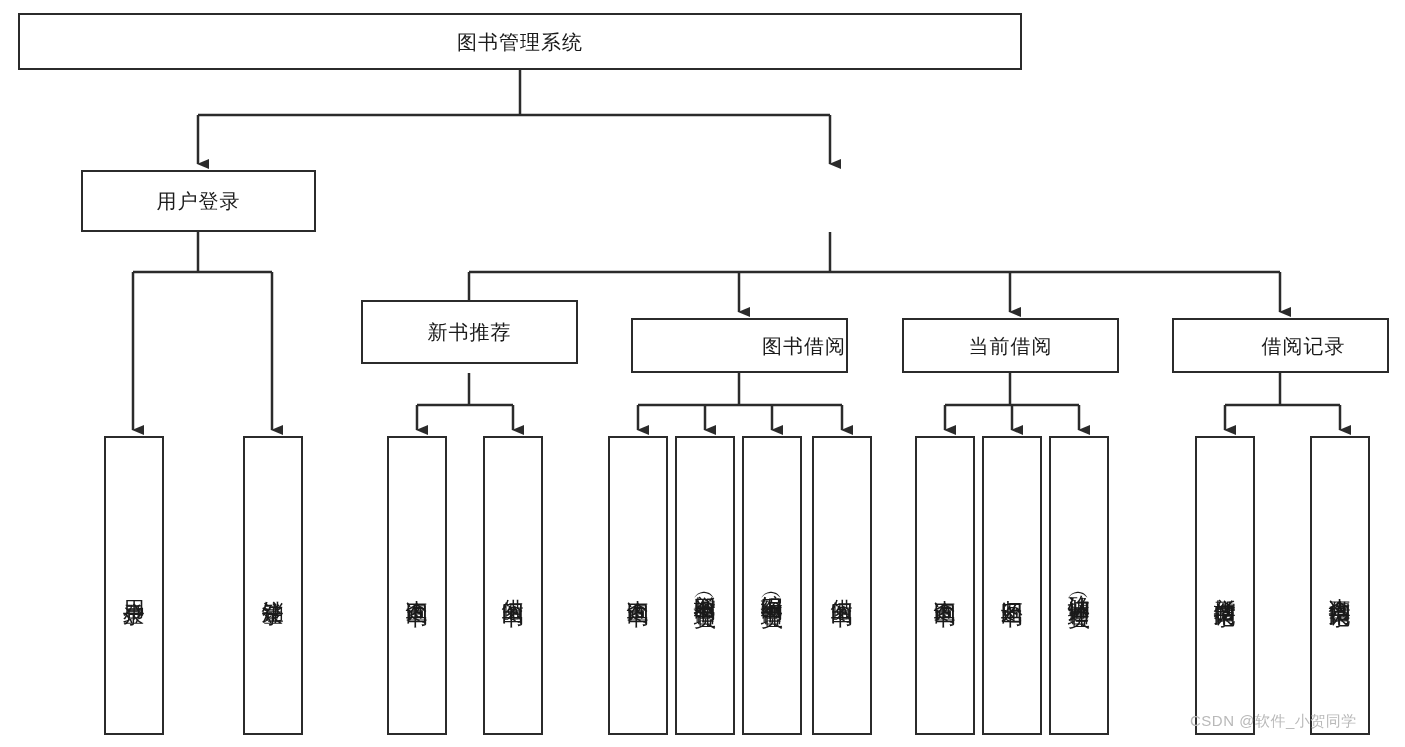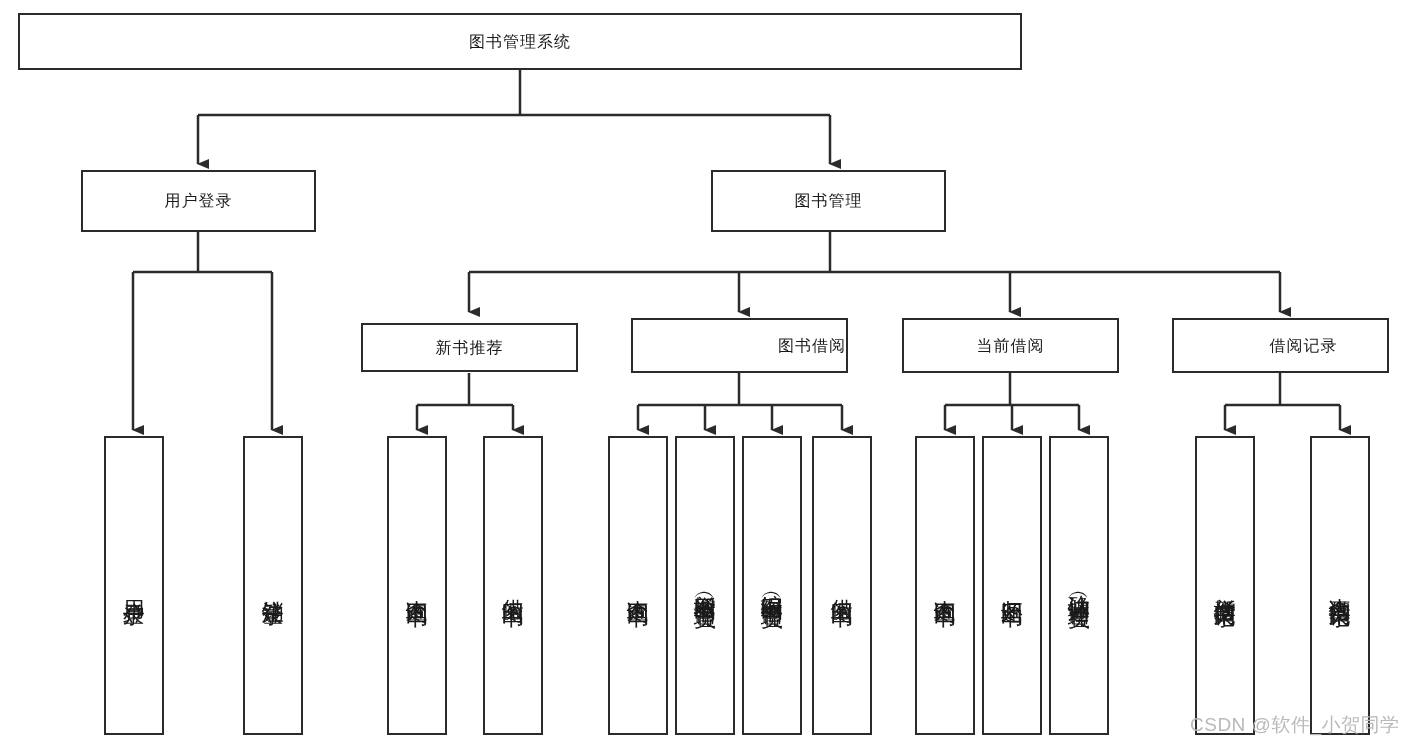--- a/index.html
+++ b/index.html
@@ -28,40 +28,40 @@
     position: absolute;
     box-sizing: border-box;
     background: #ffffff;
     border: 2px solid #2b2b2b;
     display: flex;
     align-items: center;
     justify-content: center;
     color: #1a1a1a;
   }
   .node-h .label {
-    font-size: 16px;
+    font-size: 20px;
     line-height: 1.1;
     letter-spacing: 1px;
     white-space: nowrap;
   }
   .node-v {
     align-items: center;
     justify-content: center;
   }
   .node-v .label {
     writing-mode: vertical-rl;
     text-orientation: upright;
     font-size: 22px;
     line-height: 1.25;
     letter-spacing: 2px;
     white-space: nowrap;
   }
   .watermark {
     position: absolute;
-    font-size: 19px;
+    font-size: 15px;
     color: #b9b9b9;
     white-space: nowrap;
     letter-spacing: 0.5px;
   }
 </style>
 </head>
 <body>
 
 <div id="canvas">
 
@@ -116,25 +116,22 @@
   </svg>
 
   <div class="node node-h" style="left:18px; top:13px; width:1004px; height:57px;">
     <span class="label">图书管理系统</span>
   </div>
 
   <div class="node node-h" style="left:81px; top:170px; width:235px; height:62px;">
     <span class="label">用户登录</span>
   </div>
 
-  <div class="node node-h" style="left:711px; top:170px; width:235px; height:62px;">
-    <span class="label">图书管理</span>
-  </div>
 
-  <div class="node node-h" style="left:361px; top:323px; width:217px; height:49px;">
+  <div class="node node-h" style="left:361px; top:300px; width:217px; height:64px;">
     <span class="label">新书推荐</span>
   </div>
 
   <div class="node node-h" style="left:631px; top:318px; width:217px; height:55px;justify-content:flex-end;">
     <span class="label">图书借阅</span>
   </div>
 
   <div class="node node-h" style="left:902px; top:318px; width:217px; height:55px;align-items:center;">
     <span class="label">当前借阅</span>
   </div>

